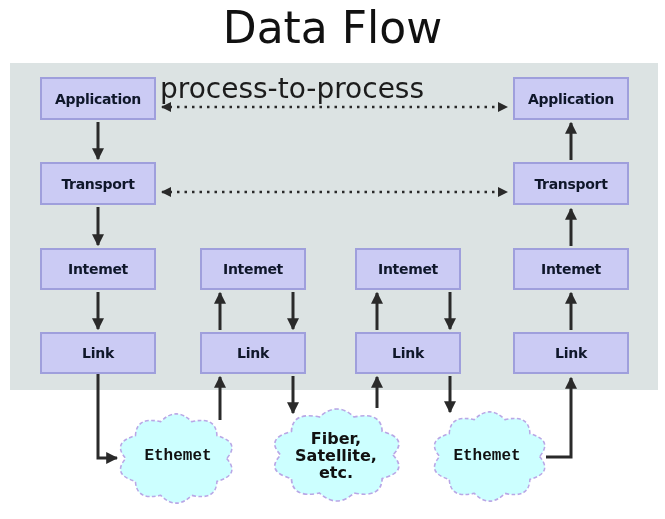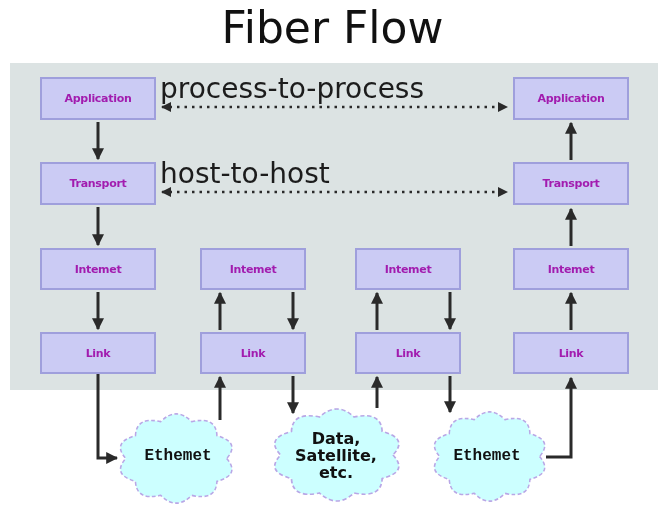--- a/index.html
+++ b/index.html
@@ -8,36 +8,36 @@
   }
   html,body{margin:0;padding:0;background:#ffffff;}
   #canvas{position:relative;width:665px;height:519px;background:#ffffff;overflow:hidden;
           font-family:"DejaVu Sans","Liberation Sans",sans-serif;}
   .title{position:absolute;left:0;top:2px;width:665px;text-align:center;
          font-size:44px;color:var(--text);letter-spacing:0px;}
   .panel{position:absolute;left:10px;top:63px;width:648px;height:327px;background:var(--panel-bg);}
   svg.overlay{position:absolute;left:0;top:0;width:665px;height:519px;}
   .node{position:absolute;background:var(--node-fill);border:2px solid var(--node-border);
         box-sizing:border-box;display:flex;align-items:center;justify-content:center;
-        font-size:11px;font-weight:bold;color:#a21caf;letter-spacing:-0.3px;}
+        font-size:14px;font-weight:bold;color:#0f172a;letter-spacing:-0.3px;}
   .chan-label{position:absolute;text-align:left;font-size:28px;color:#1c1c1c;}
   .cloud-label{position:absolute;text-align:center;font-weight:bold;color:#111;}
   .cloud-label.single{font-size:16px;font-family:Liberation Mono, monospace;}
   .cloud-label.multi{font-size:16px;line-height:17px;white-space:pre-line;}
   .arrow{stroke:var(--arrow);stroke-width:3;fill:none;}
   .dotted{stroke:var(--arrow);stroke-width:2.5;stroke-dasharray:2.5 5;fill:none;}
   .cloud{fill:var(--cloud-fill);stroke:var(--cloud-border);stroke-width:1.6;stroke-dasharray:4 2.5;}
   .ah{fill:var(--arrow);}
 </style>
 </head>
 <body>
 
 <div id="canvas">
 
-  <div class="title">Fiber Flow</div>
+  <div class="title">Data Flow</div>
 
   <div class="panel"></div>
 
   <svg class="overlay" viewBox="0 0 665 519" xmlns="http://www.w3.org/2000/svg">
     <defs>
       <marker id="ahE" viewBox="0 0 10 10" refX="9" refY="5" markerWidth="4" markerHeight="4" orient="auto-start-reverse" markerUnits="strokeWidth">
         <path class="ah" d="M0,0 L10,5 L0,10 Z"></path>
       </marker>
       <path id="cloudShape" d="M112,50 Q126.6,66.7 102,73.5 Q101.2,93.7 76,88 Q60,104 44,88
         Q18.9,93.7 18,73.5 Q-6.6,66.7 8,50 Q-6.6,33.3 18,26.5 Q18.9,6.3 44,12
@@ -66,37 +66,36 @@
     <line class="arrow" x1="450" y1="292" x2="450" y2="329" marker-end="url(#ahE)"></line>
     <line class="arrow" x1="450" y1="376" x2="450" y2="412" marker-end="url(#ahE)"></line>
 
     <path class="arrow" d="M546,457 L571,457 L571,378" marker-end="url(#ahE)"></path>
     <line class="arrow" x1="571" y1="330" x2="571" y2="293" marker-end="url(#ahE)"></line>
     <line class="arrow" x1="571" y1="246" x2="571" y2="209" marker-end="url(#ahE)"></line>
     <line class="arrow" x1="571" y1="160" x2="571" y2="123" marker-end="url(#ahE)"></line>
   </svg>
 
   <div class="chan-label" style="left:160px;top:72px;width:350px;">process-to-process</div>
-  <div class="chan-label" style="left:160px;top:157px;width:350px;">host-to-host</div>
 
   <div class="node" style="left:40px;top:77px;width:116px;height:43px;">Application</div>
   <div class="node" style="left:40px;top:162px;width:116px;height:43px;">Transport</div>
   <div class="node" style="left:40px;top:248px;width:116px;height:42px;">Intemet</div>
   <div class="node" style="left:40px;top:332px;width:116px;height:42px;">Link</div>
 
   <div class="node" style="left:200px;top:248px;width:106px;height:42px;">Intemet</div>
   <div class="node" style="left:200px;top:332px;width:106px;height:42px;">Link</div>
 
   <div class="node" style="left:355px;top:248px;width:106px;height:42px;">Intemet</div>
   <div class="node" style="left:355px;top:332px;width:106px;height:42px;">Link</div>
 
   <div class="node" style="left:513px;top:77px;width:116px;height:43px;">Application</div>
   <div class="node" style="left:513px;top:162px;width:116px;height:43px;">Transport</div>
   <div class="node" style="left:513px;top:248px;width:116px;height:42px;">Intemet</div>
   <div class="node" style="left:513px;top:332px;width:116px;height:42px;">Link</div>
 
   <div class="cloud-label single" style="left:128px;top:447px;width:100px;">Ethemet</div>
-  <div class="cloud-label multi" style="left:281px;top:430px;width:110px;">Data,
+  <div class="cloud-label multi" style="left:281px;top:430px;width:110px;">Fiber,
 Satellite,
 etc.</div>
   <div class="cloud-label single" style="left:437px;top:447px;width:100px;">Ethemet</div>
 
 </div>
 
 </body></html>

